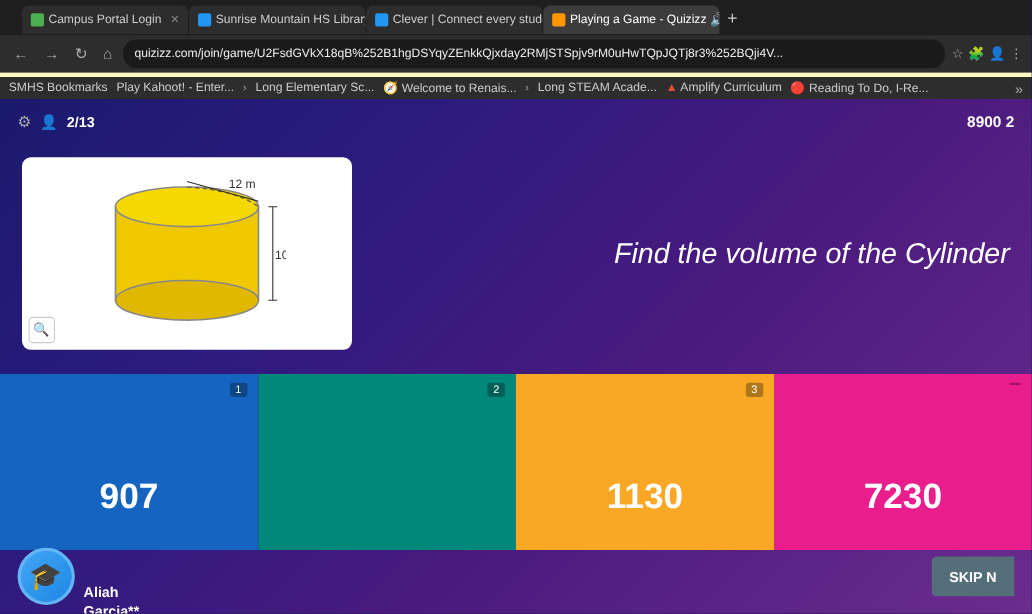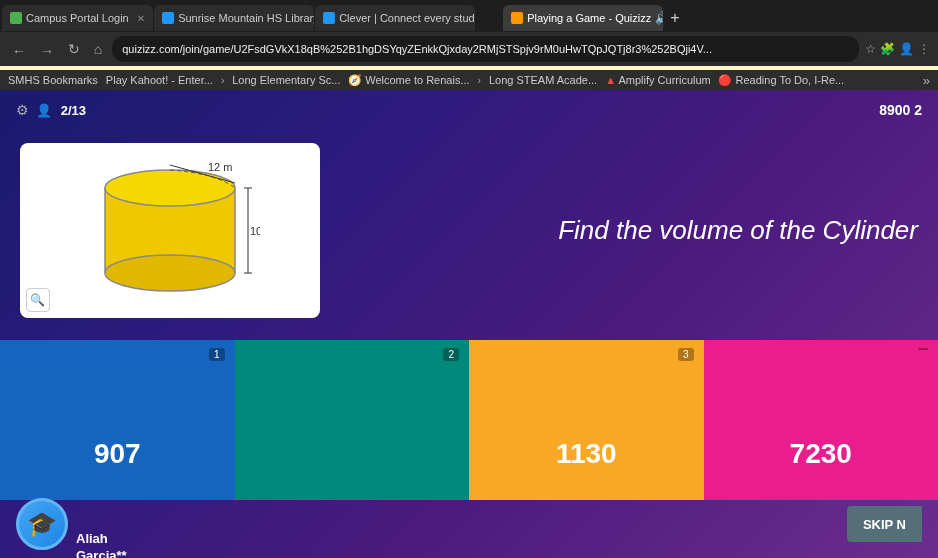--- a/index.html
+++ b/index.html
@@ -1,32 +1,32 @@
 <!DOCTYPE html>
 <html><head>
   <meta charset="utf-8">
   <style>
     * { margin: 0; padding: 0; box-sizing: border-box; }
     body { width: 938px; height: 558px; overflow: hidden; font-family: Arial, sans-serif; background: #1a1a4e; }
 
     
     .tab-bar {
       display: flex; align-items: center;
-      background: #1e1e1e; padding: 4px 4px 0 2px;
+      background: #1e1e1e; padding: 4px 4px 0 20px;
       height: 32px; overflow: hidden;
     }
     .tab {
       display: flex; align-items: center; height: 26px;
       padding: 0 8px; border-radius: 6px 6px 0 0;
       font-size: 11px; color: #ccc; cursor: pointer;
       background: #2d2d2d; margin-right: 1px;
       max-width: 160px; overflow: hidden; white-space: nowrap;
       gap: 4px; flex-shrink: 0;
     }
-    .tab.active { background: #3c3c3c; color: white; margin-left: 27px; }
+    .tab.active { background: #3c3c3c; color: white; }
     .tab-favicon { width: 12px; height: 12px; border-radius: 2px; flex-shrink: 0; }
     .tab-favicon.green { background: #4CAF50; }
     .tab-favicon.blue { background: #2196F3; }
     .tab-favicon.orange { background: #FF9800; }
     .tab-close { margin-left: 4px; font-size: 10px; color: #888; }
     .tab-add { background: none; border: none; color: #ccc; font-size: 16px; cursor: pointer; padding: 0 6px; }
 
     
     .address-bar {
       display: flex; align-items: center;
@@ -99,21 +99,21 @@
     .answer-btn.blue { background: #1565C0; }
     .answer-btn.teal { background: #00897B; }
     .answer-btn.yellow { background: #F9A825; }
     .answer-btn.pink { background: #E91E8C; }
     .answer-num {
       position: absolute; top: 8px; right: 10px;
       background: rgba(0,0,0,0.3); color: white;
       font-size: 10px; border-radius: 3px; padding: 1px 5px;
     }
     .answer-value {
-      color: white; font-size: 28px; font-weight: bold;
+      color: white; font-size: 32px; font-weight: bold;
       width: 100%; text-align: center; padding-bottom: 20px;
     }
 
     
     .game-bottombar {
       display: flex; align-items: center; padding: 8px 16px;
       position: absolute; bottom: 0; left: 0; right: 0; height: 68px;
     }
     .avatar-area { display: flex; align-items: center; gap: 8px; }
     .avatar-img {

